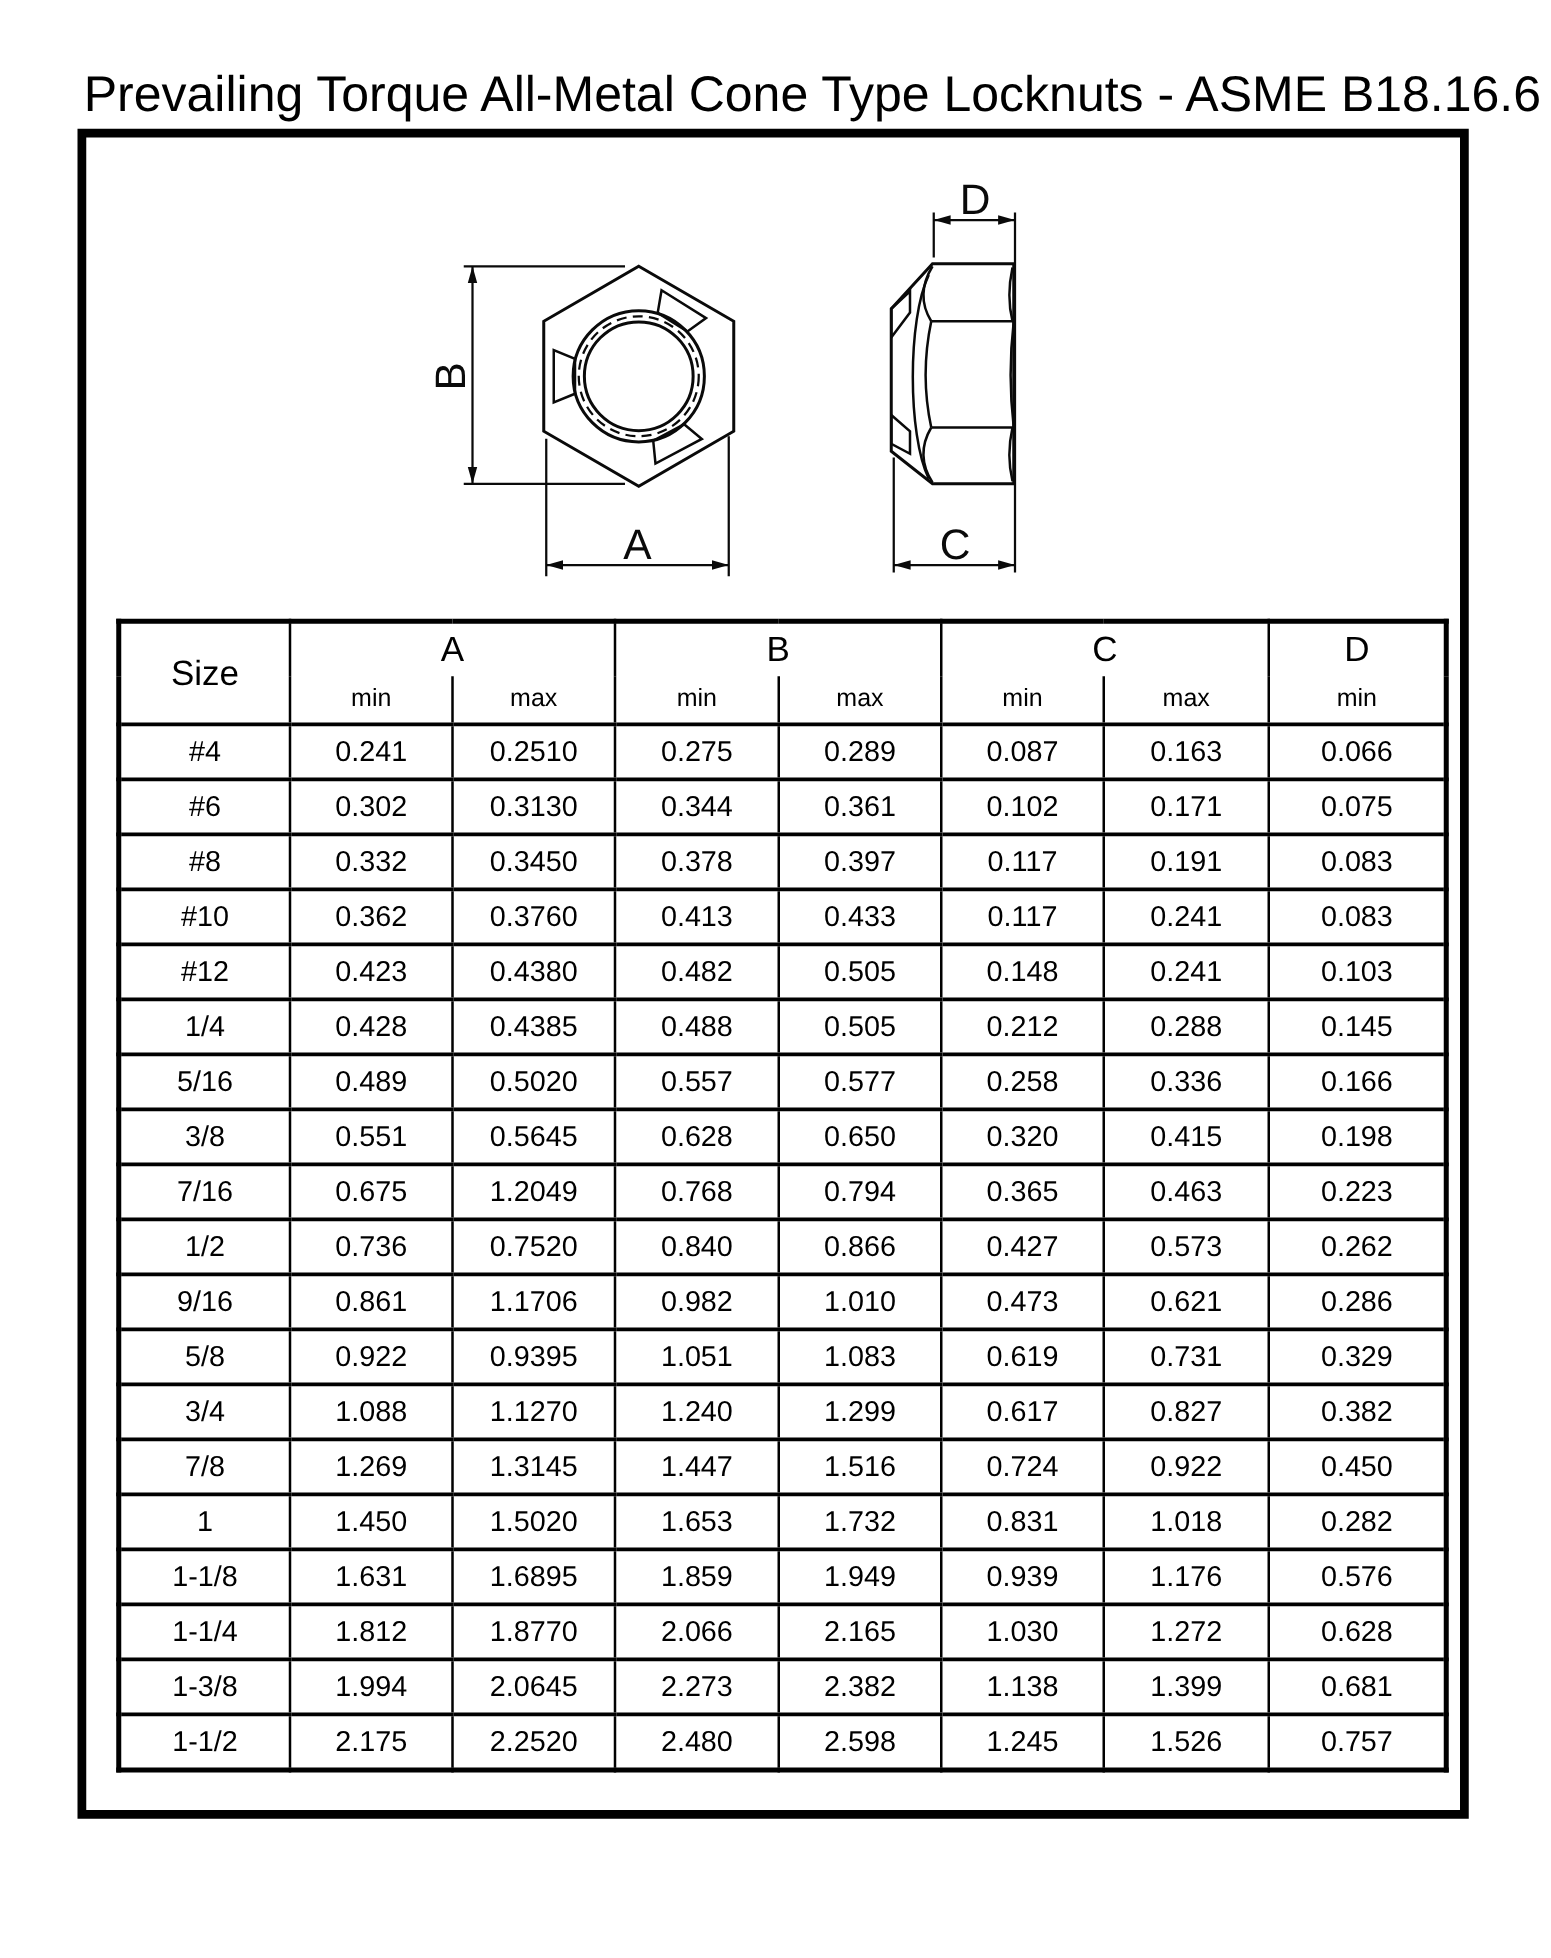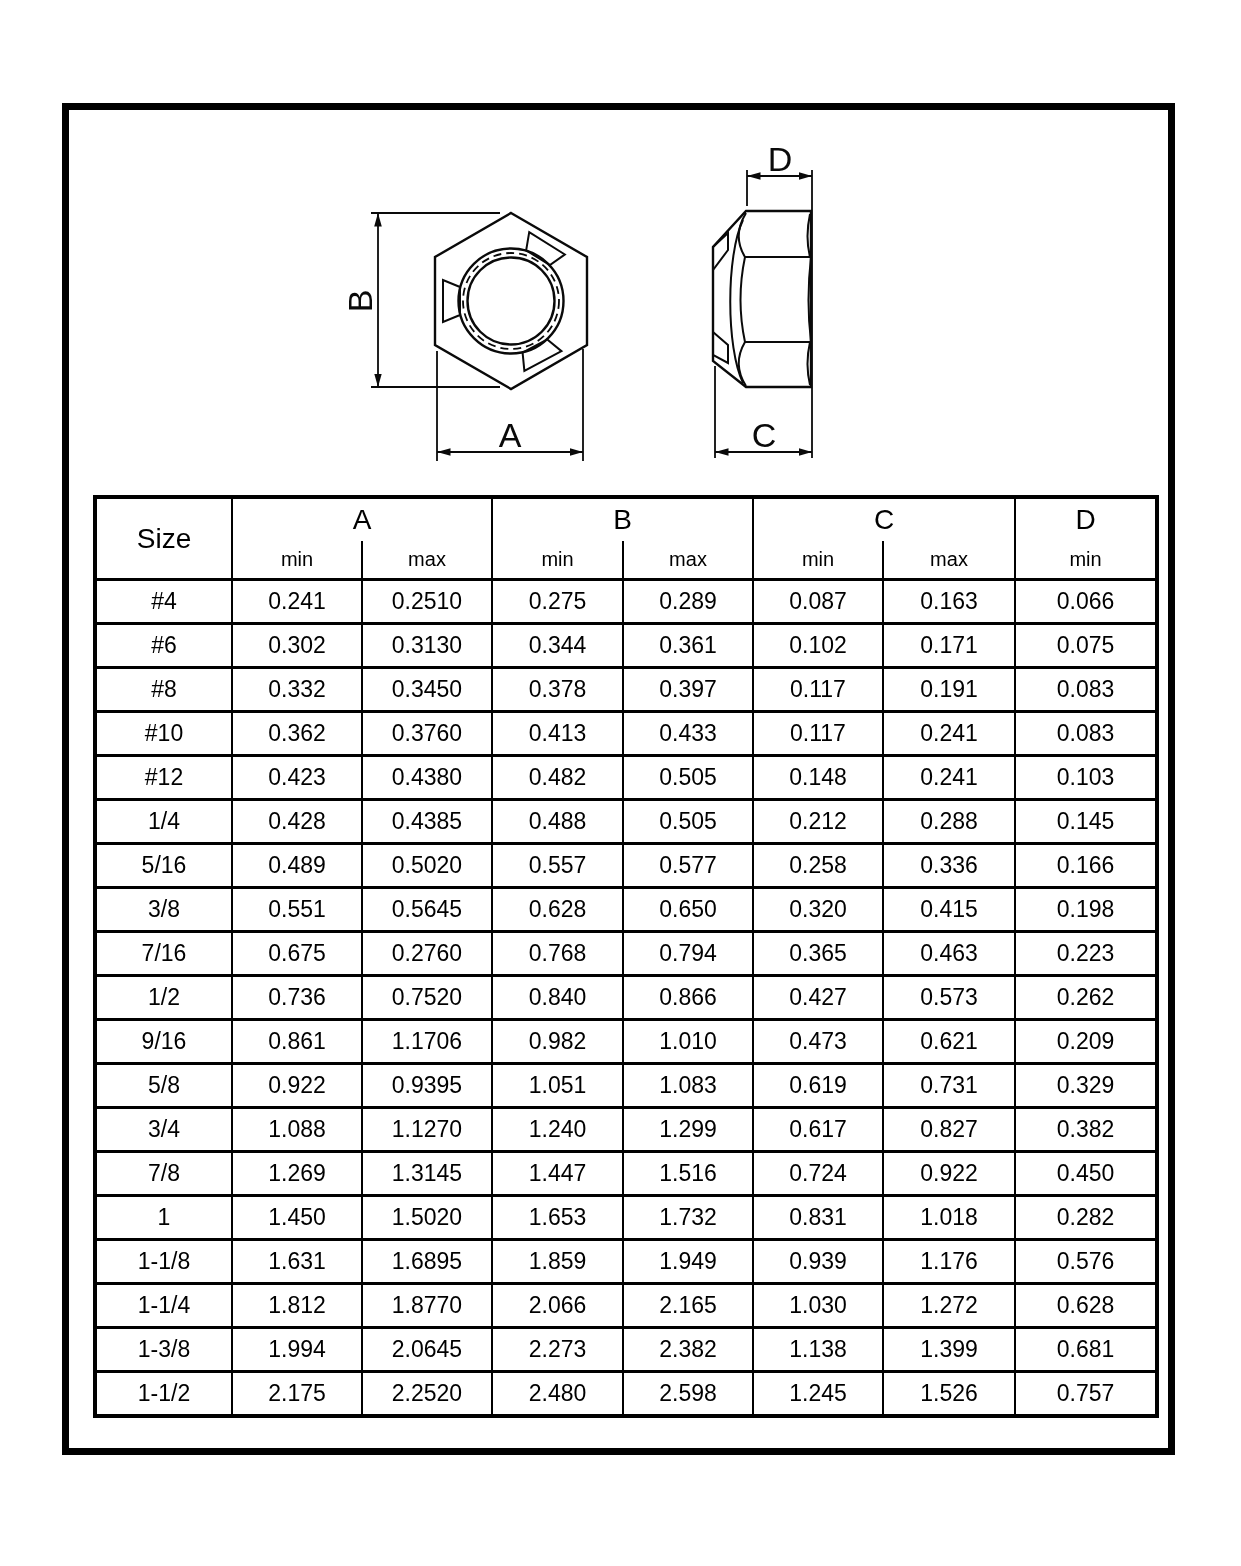--- a/index.html
+++ b/index.html
@@ -20,20 +20,21 @@
   table.spec td{border-top-width:3px;border-bottom-width:3px;font-size:23px;height:41px;}
   table.spec thead tr.r1 th{border-bottom:none;height:42px;font-size:28px;}
   table.spec thead tr.r2 th{border-top:none;height:37px;font-size:20px;}
   table.spec thead th.c-size{font-size:24px;}
 </style>
 </head>
 <body>
 
 <div class="page">
 
+  <div class="title">Prevailing Torque All-Metal Cone Type Locknuts - ASME B18.16.6</div>
 
   <div class="frame"></div>
 
   <svg class="diagram" viewBox="300 135 580 350">
     <defs>
       <marker id="arr" viewBox="0 0 14 10" refX="13.5" refY="5" markerWidth="14" markerHeight="10" markerUnits="userSpaceOnUse" orient="auto-start-reverse">
         <path d="M13.5,5 L0,1.2 L0,8.8 Z" fill="#0a0a0a"></path>
       </marker>
       <polygon id="wedge" points="562,287 579,280 579,322 562,315" fill="none"></polygon>
     </defs>
@@ -206,21 +207,21 @@
           <td>0.628</td>
           <td>0.650</td>
           <td>0.320</td>
           <td>0.415</td>
           <td>0.198</td>
         </tr>
 
         <tr>
           <td>7/16</td>
           <td>0.675</td>
-          <td>0.2760</td>
+          <td>1.2049</td>
           <td>0.768</td>
           <td>0.794</td>
           <td>0.365</td>
           <td>0.463</td>
           <td>0.223</td>
         </tr>
 
         <tr>
           <td>1/2</td>
           <td>0.736</td>
@@ -233,21 +234,21 @@
         </tr>
 
         <tr>
           <td>9/16</td>
           <td>0.861</td>
           <td>1.1706</td>
           <td>0.982</td>
           <td>1.010</td>
           <td>0.473</td>
           <td>0.621</td>
-          <td>0.209</td>
+          <td>0.286</td>
         </tr>
 
         <tr>
           <td>5/8</td>
           <td>0.922</td>
           <td>0.9395</td>
           <td>1.051</td>
           <td>1.083</td>
           <td>0.619</td>
           <td>0.731</td>

